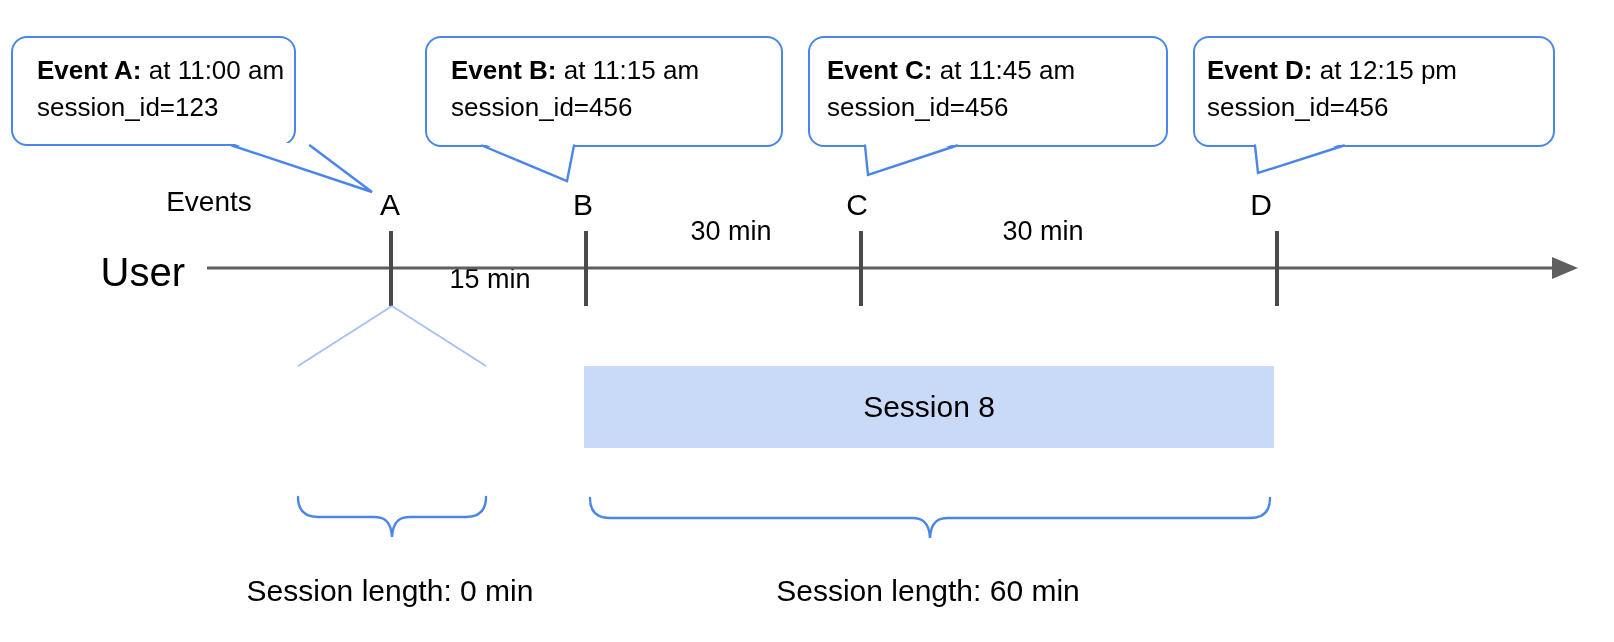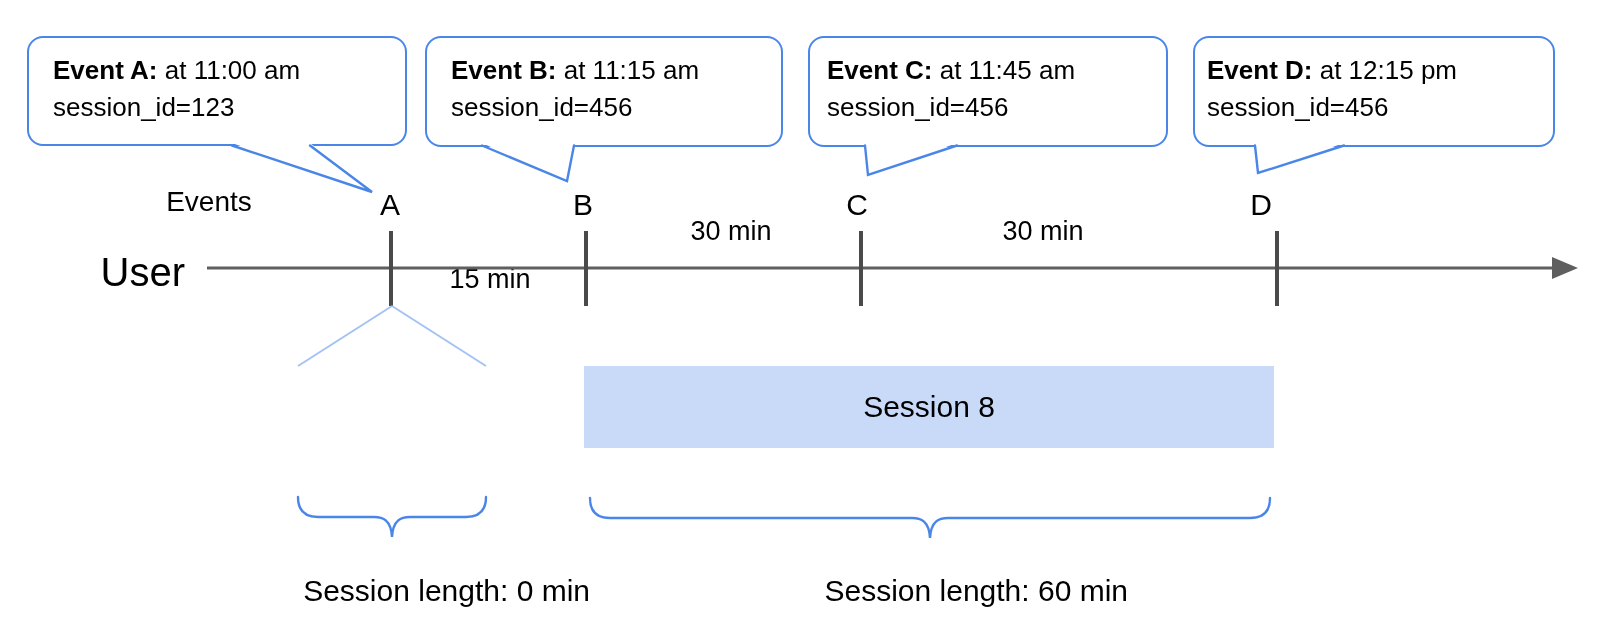--- a/index.html
+++ b/index.html
@@ -40,29 +40,29 @@
   .interval{width:150px;top:216px;font-size:27px;}
   .interval-0{left:415px;margin-top:48px;} .interval-1{left:656px;} .interval-2{left:968px;}
   
   .session-box{
     position:absolute;background:var(--fill);z-index:1;
     display:flex;align-items:center;justify-content:center;
     font-size:30px;box-sizing:border-box;
   }
   .session-1{left:297px;top:366px;width:190px;height:83px;}
   .session-2{left:584px;top:366px;width:690px;height:82px;}
-  .length-label{top:574px;width:400px;font-size:30px;text-align:right;}
+  .length-label{top:574px;width:400px;font-size:30px;}
   .length-0{left:190px;} .length-1{left:728px;}
 </style>
 </head>
 <body>
 
 <div class="canvas">
 
-  <div class="bubble" style="left:27px;top:36px;width:380px;height:110px;">
+  <div class="bubble" style="left:11px;top:36px;width:285px;height:110px;">
     <div>
       <span class="bold">Event A:</span>
       <span>at 11:00 am</span>
     </div>
     <div>session_id=123</div>
   </div>
 
   <div class="bubble" style="left:425px;top:36px;width:358px;height:111px;">
     <div>
       <span class="bold">Event B:</span>

